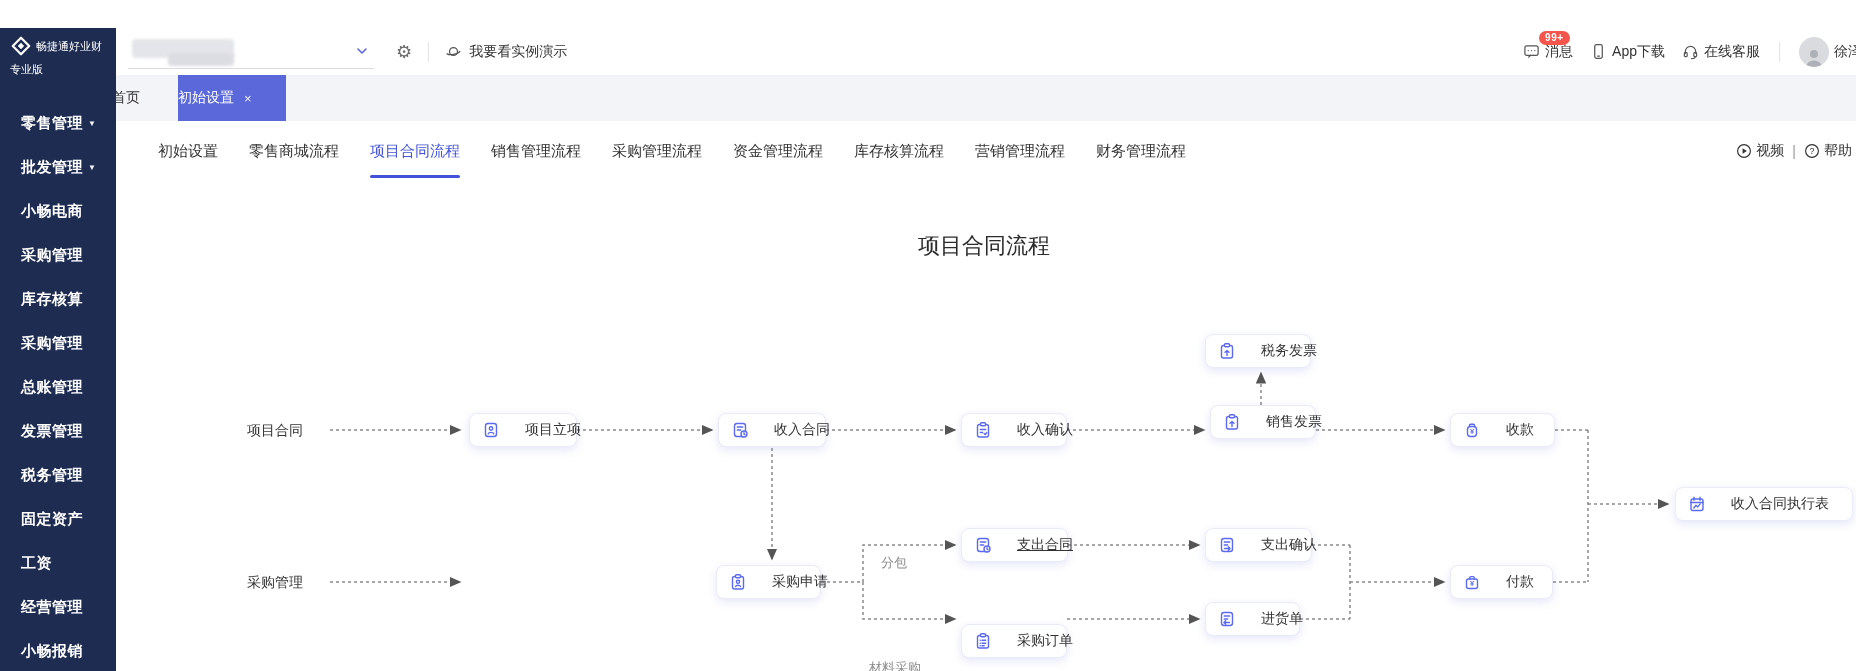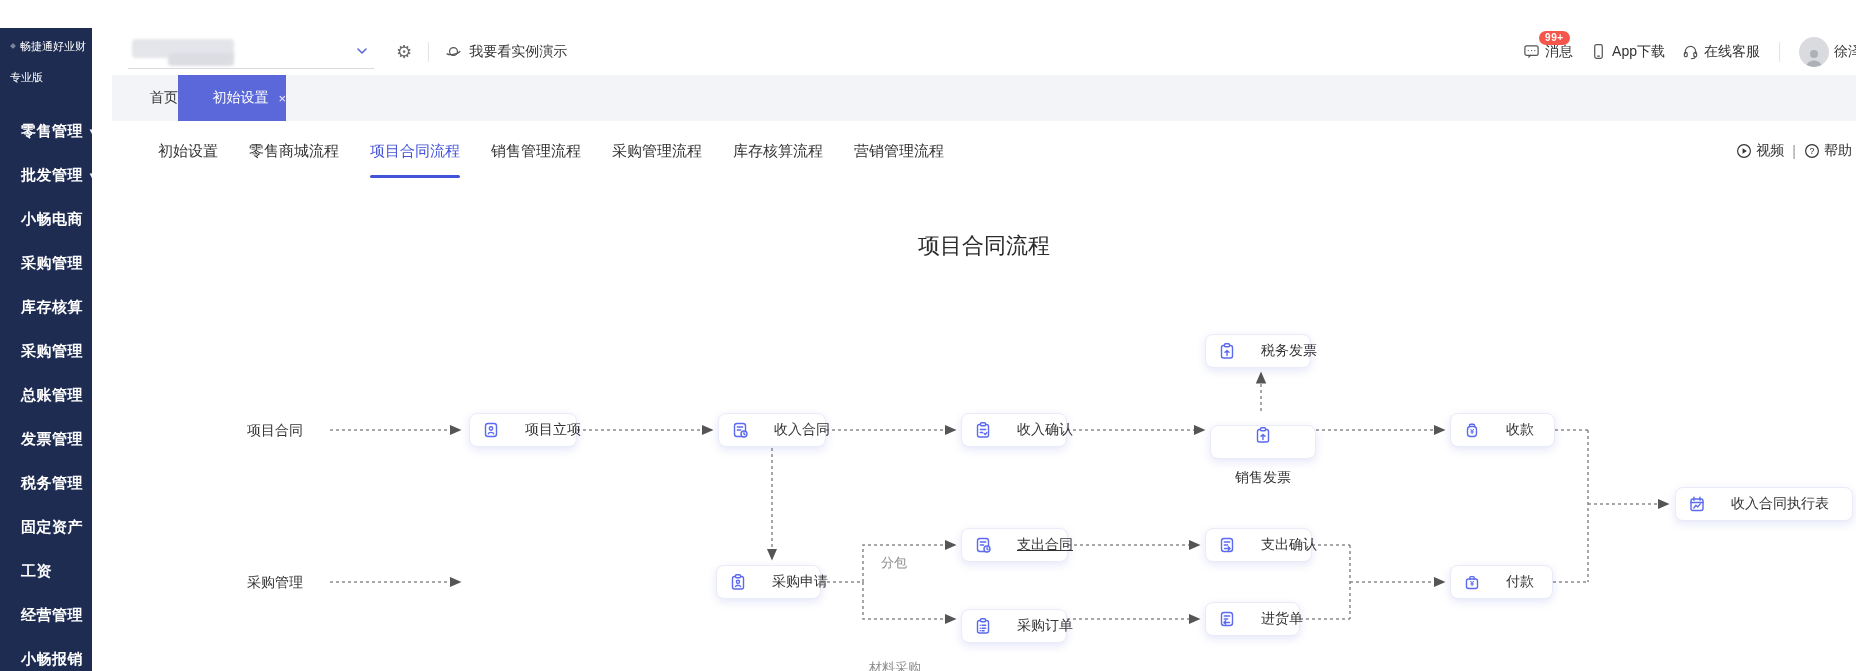--- a/index.html
+++ b/index.html
@@ -2,25 +2,25 @@
 <html><head>
 <meta charset="utf-8">
 <style>
   * { box-sizing: border-box; }
   html,body { margin:0; padding:0; }
   body {
     width:1856px; height:671px; position:relative; overflow:hidden;
     background:#fff; font-family:"Liberation Sans","DejaVu Sans",sans-serif; color:#333;
   }
   
-  .sidebar { position:absolute; left:0; top:28px; width:92px; bottom:0; background:#1e2c52; color:#fff; z-index:5; }
+  .sidebar { position:absolute; left:0; top:28px; width:116px; bottom:0; background:#1e2c52; color:#fff; z-index:5; }
   .logo-block { padding:7px 6px 0 10px; }
   .logo-row { display:flex; align-items:center; gap:4px; }
   .brand-name { font-size:11px; white-space:nowrap; letter-spacing:0; }
-  .edition { font-size:11px; margin-top:13px; }
+  .edition { font-size:11px; margin-top:5px; }
   .menu { margin-top:24px; }
   .menu-item { height:44px; display:flex; align-items:center; gap:5px; padding-left:21px;
     font-size:15px; font-weight:600; letter-spacing:.5px; cursor:pointer; white-space:nowrap; }
   .menu-item .caret { font-size:8px; opacity:.95; }
   
   .header { position:absolute; left:112px; top:28px; right:0; height:47px; background:#fff;
     display:flex; align-items:center; z-index:4; }
   .account-select { position:relative; width:246px; height:34px; margin-left:16px;
     border-bottom:1px solid #d9dbe0; cursor:pointer; }
   .blur-blob1 { position:absolute; left:4px; top:4px; width:102px; height:19px; background:#e4e5ea; border-radius:4px; filter:blur(1.5px); }
@@ -30,21 +30,21 @@
   .vdiv { width:1px; height:20px; background:#e4e4e6; margin:0 16px; }
   .demo-link { display:flex; align-items:center; gap:7px; font-size:14px; color:#333; cursor:pointer;text-align:right; }
   .header-right { margin-left:auto; display:flex; align-items:center; gap:17px; }
   .h-item { display:flex; align-items:center; gap:5px; font-size:14px; color:#333; cursor:pointer; position:relative; }
   .badge { position:absolute; top:-12px; left:16px; background:#f5554a; color:#fff; font-size:10px;
     padding:1px 6px 2px; border-radius:9px; font-weight:bold; letter-spacing:.5px; }
   .avatar { width:30px; height:30px; border-radius:50%; background:#d9dbdf; display:flex; align-items:flex-end; justify-content:center; overflow:hidden; }
   .username { width:22px; overflow:hidden; white-space:nowrap; font-size:14px; }
   
   .tabstrip { position:absolute; left:112px; top:75px; right:0; height:46px; background:#f3f4f8; display:flex; z-index:4; }
-  .wtab { display:flex; align-items:center; justify-content:flex-end; width:66px; font-size:14px; color:#333; cursor:pointer; }
+  .wtab { display:flex; align-items:center; justify-content:flex-start; width:66px; font-size:14px; color:#333; cursor:pointer; }
   .wtab.active { width:108px; background:#5a68d9; color:#fff; gap:10px; }
   .wtab .close { font-size:13px; cursor:pointer; opacity:.9; }
   
   .content { position:absolute; left:112px; top:121px; right:0; bottom:0; background:#fff; }
   .flowtabs { position:absolute; top:0; left:0; right:150px; height:60px; display:flex; align-items:center;
     padding-left:46px; gap:31px; }
   .ftab { position:relative; height:60px; line-height:60px; font-size:15px; color:#333; cursor:pointer; white-space:nowrap; }
   .ftab.active { color:#4353d9; }
   .ftab.active::after { content:""; position:absolute; left:0; right:0; bottom:3px; height:3px; background:#4353d9; border-radius:2px; }
   .tab-utils { position:absolute; right:4px; top:0; height:60px; display:flex; align-items:center; gap:6px; font-size:14px; color:#333; }
@@ -187,22 +187,24 @@
 </div>
 
 <div class="content">
 
   <div class="flowtabs">
     <div class="ftab">初始设置</div>
     <div class="ftab">零售商城流程</div>
     <div class="ftab active">项目合同流程</div>
     <div class="ftab">销售管理流程</div>
     <div class="ftab">采购管理流程</div>
+    <div class="ftab">资金管理流程</div>
     <div class="ftab">库存核算流程</div>
     <div class="ftab">营销管理流程</div>
+    <div class="ftab">财务管理流程</div>
   </div>
   <div class="tab-utils">
     <div class="util">
       <svg width="16" height="16" viewBox="0 0 18 18">
         <circle cx="9" cy="9" r="7.2" fill="none" stroke="#333" stroke-width="1.3"></circle>
         <polygon points="7.4,5.9 12.2,9 7.4,12.1" fill="#333"></polygon>
       </svg>
       <span>视频</span>
     </div>
     <span class="util-div">|</span>
@@ -275,21 +277,21 @@
   <div class="node" style="left:849px; top:292px; width:106px;">
     <svg class="nsvg nicon" width="18" height="18" viewBox="0 0 18 18">
       <rect x="3.5" y="3.5" width="11" height="12.5" rx="2"></rect>
         <rect x="6.5" y="1.8" width="5" height="3" rx="1" fill="#fff"></rect>
       <path d="M6.3 8.5h5.4M6.3 11.5h2.4"></path>
         <path d="M10.2 12.6l1 1 1.6-2"></path>
     </svg>
     <span>收入确认</span>
   </div>
 
-  <div class="node" style="left:1098px; top:304px; width:106px;flex-direction:column;">
+  <div class="node" style="left:1098px; top:284px; width:106px;">
     <svg class="nsvg nicon" width="18" height="18" viewBox="0 0 18 18">
       <rect x="3.5" y="3.5" width="11" height="12.5" rx="2"></rect>
         <rect x="6.5" y="1.8" width="5" height="3" rx="1" fill="#fff"></rect>
       <path d="M9 13.5V8.5M7 10.3l2-1.9 2 1.9"></path>
     </svg>
     <span>销售发票</span>
   </div>
 
   <div class="node" style="left:1093px; top:213px; width:106px;">
     <svg class="nsvg nicon" width="18" height="18" viewBox="0 0 18 18">
@@ -331,21 +333,21 @@
 
   <div class="node" style="left:1093px; top:407px; width:107px;">
     <svg class="nsvg nicon" width="18" height="18" viewBox="0 0 18 18">
       <rect x="3.5" y="2.5" width="11" height="13" rx="2.5"></rect>
         <path d="M6.3 6h5.4M6.3 9h3.4"></path>
       <path d="M6.5 12.5h5.5M10.3 10.7l1.8 1.8-1.8 1.8"></path>
     </svg>
     <span>支出确认</span>
   </div>
 
-  <div class="node" style="left:849px; top:488px; width:106px;">
+  <div class="node" style="left:849px; top:503px; width:106px;">
     <svg class="nsvg nicon" width="18" height="18" viewBox="0 0 18 18">
       <rect x="3.5" y="3.5" width="11" height="12.5" rx="2"></rect>
         <rect x="6.5" y="1.8" width="5" height="3" rx="1" fill="#fff"></rect>
       <path d="M6.2 8.2h.1M8 8.2h3.7M6.2 11.2h.1M8 11.2h3.7M6.2 13.8h.1M8 13.8h2.2"></path>
     </svg>
     <span>采购订单</span>
   </div>
 
   <div class="node" style="left:1093px; top:481px; width:95px;">
     <svg class="nsvg nicon" width="18" height="18" viewBox="0 0 18 18">

